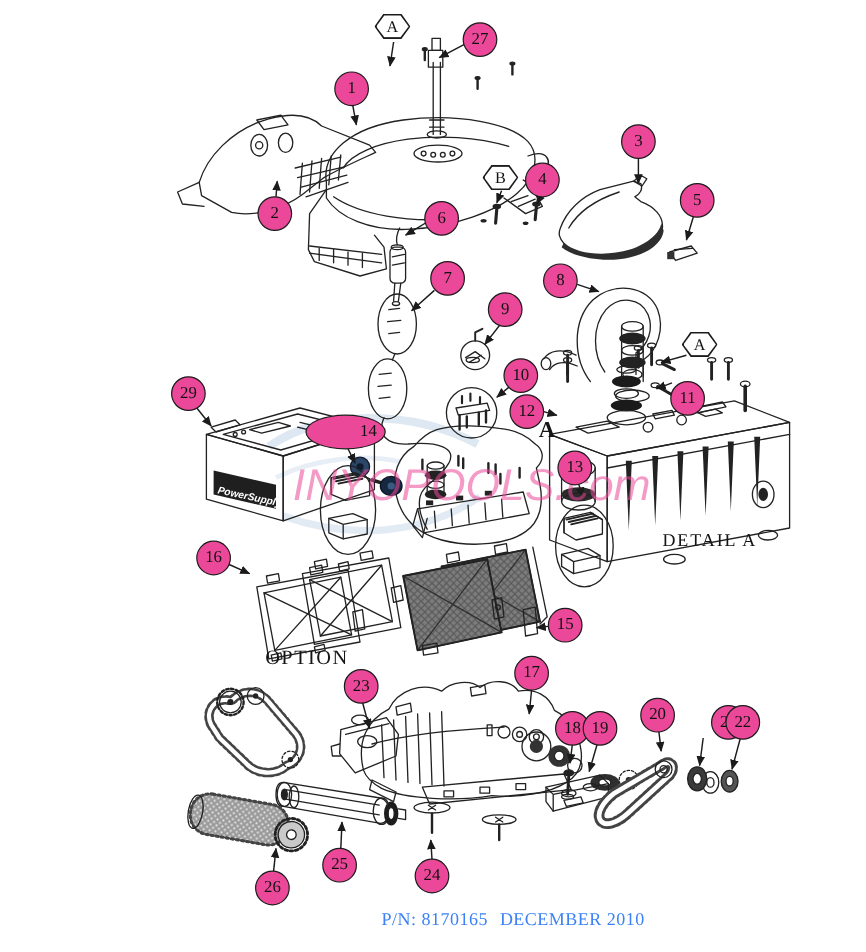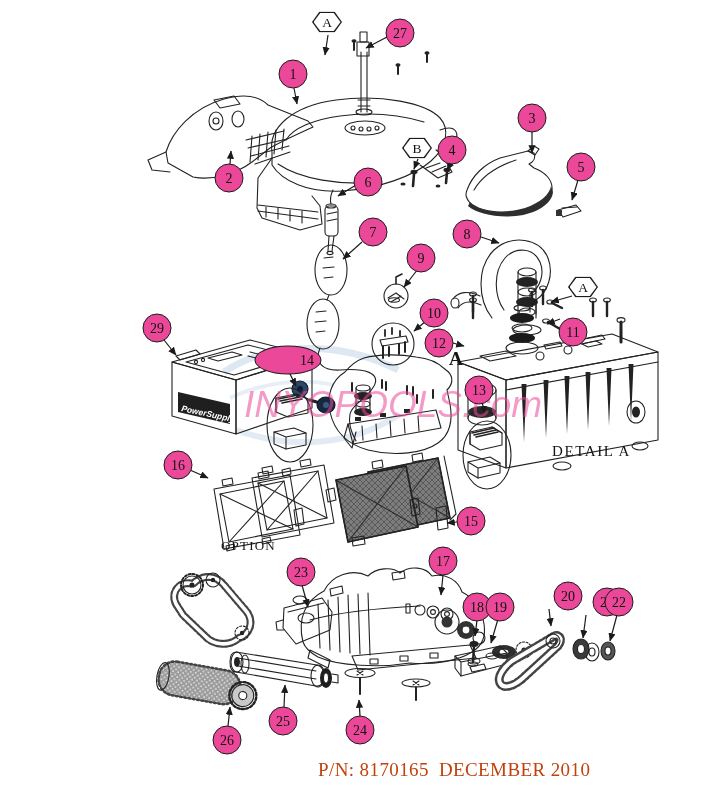--- a/index.html
+++ b/index.html
@@ -14,22 +14,22 @@
            justify-content:center;color:#111;}
   .callout.circle{width:27px;height:27px;border:1.6px solid #1c1c1c;border-radius:50%;
                   background:#ec4899;font-size:14px;}
   .callout.hexagon{width:30px;height:21px;background:#1c1c1c;
      clip-path:polygon(25% 0,75% 0,100% 50%,75% 100%,25% 100%,0 50%);}
   .hexinner{width:27px;height:18.2px;background:#fff;display:flex;align-items:center;justify-content:center;
      clip-path:polygon(25% 0,75% 0,100% 50%,75% 100%,25% 100%,0 50%);font-size:13.5px;}
   .lbl{position:absolute;z-index:8;color:#151515;white-space:nowrap;}
   .lbl-region-a{left:449px;top:348px;font-size:19px;font-weight:bold;}
   .lbl-detail-a{left:552px;top:443px;font-size:15px;letter-spacing:1.6px;}
-  .lbl-option{left:221px;top:538px;font-size:13px;letter-spacing:1.2px;}
-  .footer{position:absolute;left:318px;top:759px;z-index:8;font-size:19px;color:#c2410c;
+  .lbl-option{left:221px;top:538px;font-size:17px;letter-spacing:1.2px;}
+  .footer{position:absolute;left:318px;top:759px;z-index:8;font-size:15px;color:#3b82f6;
           letter-spacing:.4px;}
   .footer span{margin-right:10px;}
 </style>
 </head>
 <body>
 
 <div class="stage">
 
 <svg class="art" width="722" height="793" viewBox="0 0 722 793">
   <defs>
@@ -508,21 +508,21 @@
       </div>
       <div class="callout circle" style="left: 301px; top: 572px;">
         <span>23</span>
       </div>
       <div class="callout circle" style="left: 477px; top: 607px;">
         <span>18</span>
       </div>
       <div class="callout circle" style="left: 500px; top: 607px;">
         <span>19</span>
       </div>
-      <div class="callout circle" style="left: 568px; top: 596px; text-align: right;">
+      <div class="callout circle" style="left: 548px; top: 596px; text-align: right;">
         <span>20</span>
       </div>
       <div class="callout circle" style="left: 587px; top: 602px; margin-left: 20px;">
         <span>21</span>
       </div>
       <div class="callout circle" style="left: 619px; top: 602px;">
         <span>22</span>
       </div>
       <div class="callout circle" style="left: 360px; top: 730px;">
         <span>24</span>

